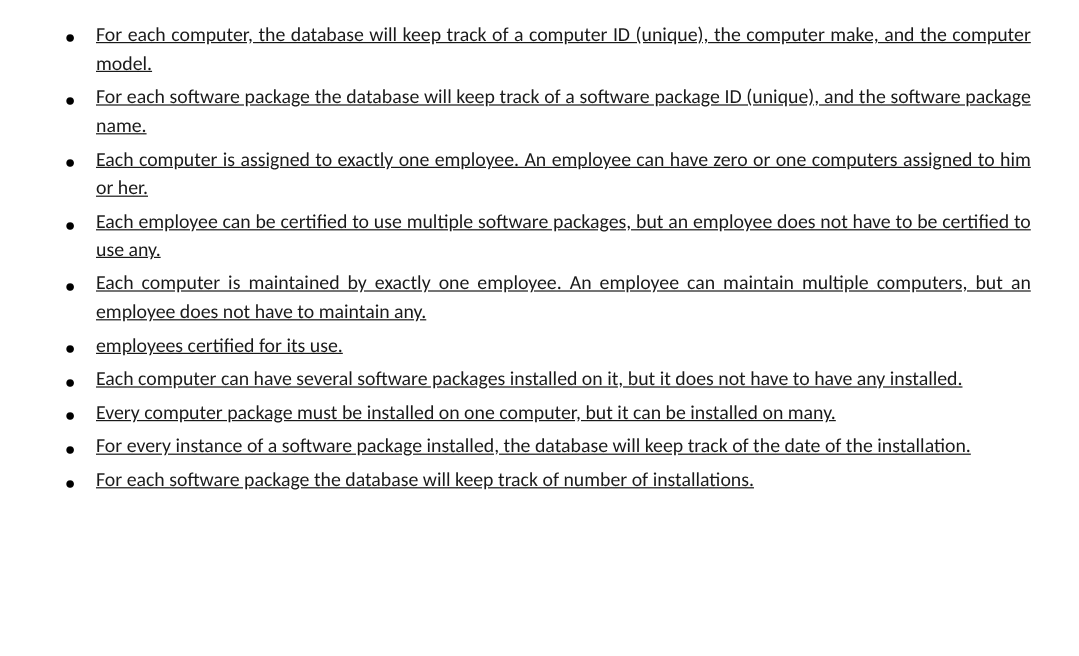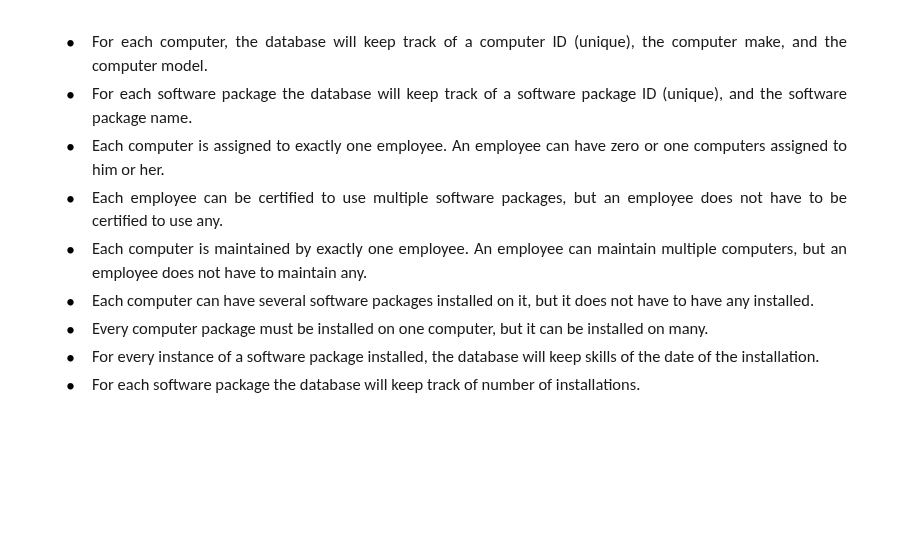--- a/index.html
+++ b/index.html
@@ -8,22 +8,23 @@
       font-family: Calibri, "Segoe UI", Arial, sans-serif;
       font-size: 16.5px;
       line-height: 1.45;
       color: #1a1a1a;
       background: #ffffff;
       width: 899px;
       box-sizing: border-box;
     }
     ul.bullets {
       list-style: none;
-      margin: 12px;
+      margin: 0;
       padding: 0;
+      text-decoration: underline;
     }
     ul.bullets > li {
       position: relative;
       padding-left: 30px;
       margin: 0 0 4px 0;
       text-align: justify;
     }
     ul.bullets > li::before {
       content: "•";
       position: absolute;
@@ -36,17 +37,18 @@
   </style>
 </head>
 <body>
 
 <ul class="bullets">
   <li><span>For each computer, the database will keep track of a computer ID (unique), the computer make, and the computer model.</span></li>
   <li><span>For each software package the database will keep track of a software package ID (unique), and the software package name.</span></li>
   <li><span>Each computer is assigned to exactly one employee. An employee can have zero or one computers assigned to him or her.</span></li>
   <li><span>Each employee can be certified to use multiple software packages, but an employee does not have to be certified to use any.</span></li>
   <li><span>Each computer is maintained by exactly one employee. An employee can maintain multiple computers, but an employee does not have to maintain any.</span></li>
+  <li><span>employees certified for its use.</span></li>
   <li><span>Each computer can have several software packages installed on it, but it does not have to have any installed.</span></li>
   <li><span>Every computer package must be installed on one computer, but it can be installed on many.</span></li>
-  <li><span>For every instance of a software package installed, the database will keep skills of the date of the installation.</span></li>
+  <li><span>For every instance of a software package installed, the database will keep track of the date of the installation.</span></li>
   <li><span>For each software package the database will keep track of number of installations.</span></li>
 </ul>
 
 </body></html>

